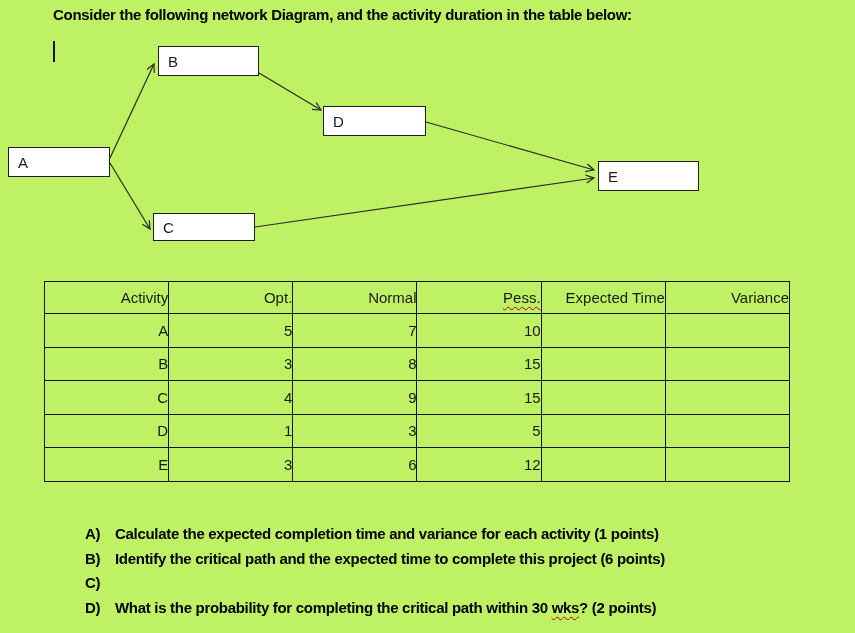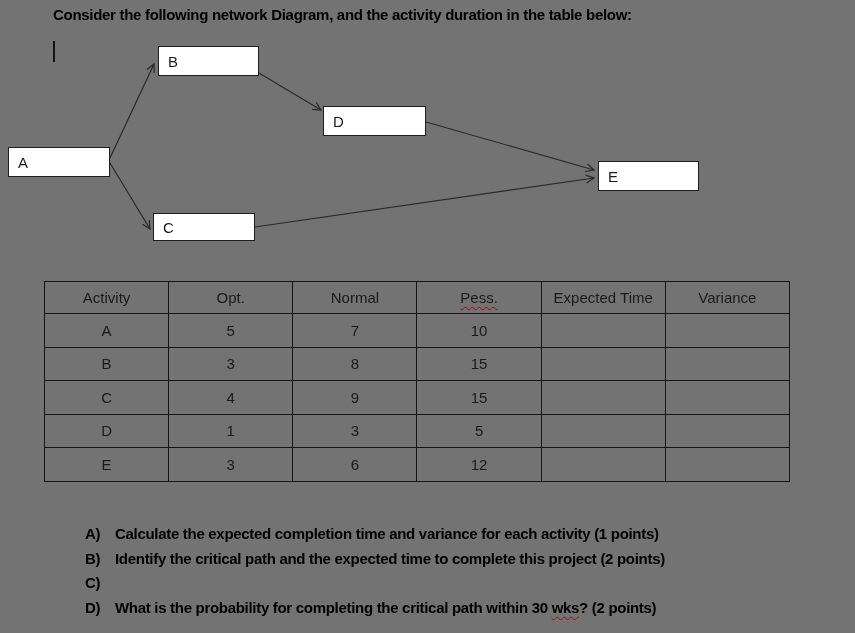--- a/index.html
+++ b/index.html
@@ -1,33 +1,33 @@
 <!DOCTYPE html>
 <html><head>
 <meta charset="utf-8">
 <style>
   html,body{margin:0;padding:0;background:#fff;}
-  .page{position:relative;width:855px;height:633px;background:#737373;
+  .page{position:relative;width:855px;height:633px;background:#bef264;
         font-family:"Liberation Sans",sans-serif;color:#000;overflow:hidden;}
   .title{position:absolute;left:53px;top:6px;font-size:15px;font-weight:700;
          letter-spacing:-0.3px;white-space:nowrap;}
   .caret{position:absolute;left:53px;top:41px;width:2px;height:21px;background:#151515;}
   .edges{position:absolute;left:0;top:0;}
   .edges line{stroke:#2a2a2a;stroke-width:1.2;}
   .node{position:absolute;border:1.6px solid #1f1f1f;background:#fff;box-sizing:border-box;
         display:flex;align-items:center;padding-left:9px;font-size:15px;color:#1a1a1a;}
   .subtitle{position:absolute;left:53px;top:239px;font-size:15px;font-weight:700;
             letter-spacing:-0.4px;white-space:nowrap;}
   .mark-wavy-red{text-decoration:underline;text-decoration-style:wavy;
                  text-decoration-color:#c00000;text-decoration-thickness:1px;
                  text-underline-offset:3px;}
   .mark-double-blue{border-bottom:3px double #2a5fd0;}
   .activity-table{position:absolute;left:44px;top:281px;width:746px;
                   border-collapse:collapse;table-layout:fixed;}
-  .activity-table th,.activity-table td{border:1.5px solid #141414;text-align:center;
+  .activity-table th,.activity-table td{border:1.5px solid #141414;text-align:right;
                   font-size:15px;font-weight:400;padding:0;vertical-align:middle;
                   color:#1a1a1a;overflow:hidden;}
   .activity-table th{height:31px;}
   .activity-table td{height:32.5px;}
   .questions{position:absolute;left:85px;top:526px;font-size:15px;font-weight:700;
              letter-spacing:-0.3px;}
   .q{display:flex;margin-bottom:9px;line-height:15.6px;white-space:nowrap;}
   .qlabel{flex:0 0 30px;width:30px;}
 </style>
 </head>
@@ -126,21 +126,21 @@
       </tbody>
   </table>
 
   <div class="questions" id="questions">
       <div class="q">
         <span class="qlabel">A)</span>
         <span><span>Calculate the expected completion time and variance for each activity (1 points)</span></span>
       </div>
       <div class="q">
         <span class="qlabel">B)</span>
-        <span><span>Identify the critical path and the expected time to complete this project (2 points)</span></span>
+        <span><span>Identify the critical path and the expected time to complete this project (6 points)</span></span>
       </div>
       <div class="q">
         <span class="qlabel">C)</span>
       </div>
       <div class="q">
         <span class="qlabel">D)</span>
         <span><span>What is the probability for completing the critical path within 30  </span><span class="mark-wavy-red">wks</span><span>?  (2 points)</span></span>
       </div>
     </div>
 

